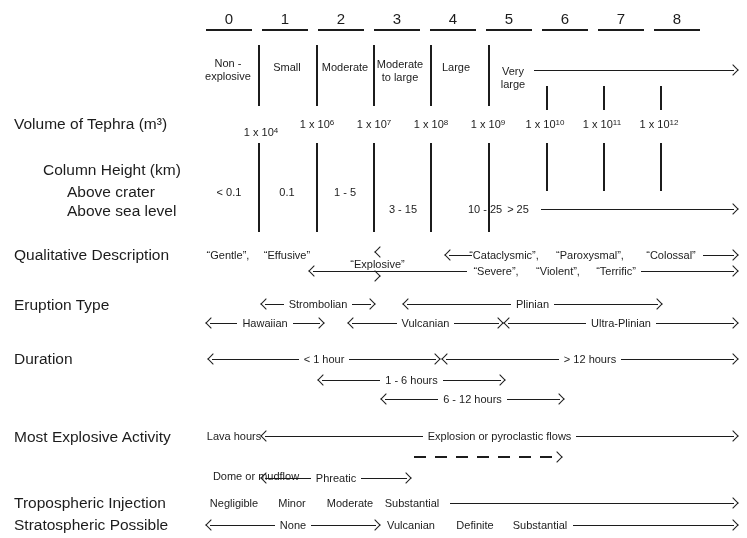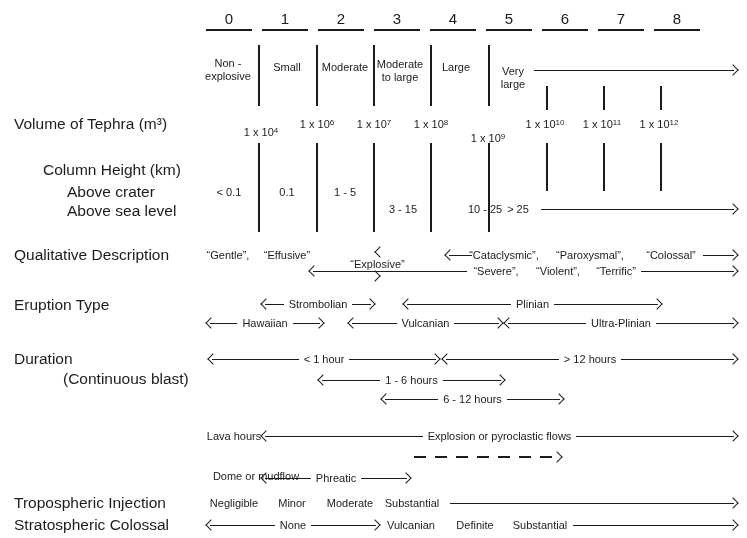--- a/index.html
+++ b/index.html
@@ -25,23 +25,23 @@
 <body>
 
 <div class="stage">
   <div class="rlabel" style="left:14px;top:115px">Volume of Tephra (m³)</div>
   <div class="rlabel" style="left:43px;top:161px">Column Height (km)</div>
   <div class="rlabel" style="left:67px;top:183px">Above crater</div>
   <div class="rlabel" style="left:67px;top:202px">Above sea level</div>
   <div class="rlabel" style="left:14px;top:246px">Qualitative Description</div>
   <div class="rlabel" style="left:14px;top:296px">Eruption Type</div>
   <div class="rlabel" style="left:14px;top:350px">Duration</div>
-  <div class="rlabel" style="left:63px;top:370px">(Continuous blast)</div>
+  <div class="rlabel" style="left:14px;top:428px">Most Explosive Activity</div>
   <div class="rlabel" style="left:14px;top:494px">Tropospheric Injection</div>
-  <div class="rlabel" style="left:14px;top:516px">Stratospheric Colossal</div>
+  <div class="rlabel" style="left:14px;top:516px">Stratospheric Possible</div>
   <div>
       <div class="hdr" style="left: 206px; top: 11px;">0</div>
       <div class="hdr" style="left: 262px; top: 11px;">1</div>
       <div class="hdr" style="left: 318px; top: 11px;">2</div>
       <div class="hdr" style="left: 374px; top: 11px;">3</div>
       <div class="hdr" style="left: 430px; top: 11px;">4</div>
       <div class="hdr" style="left: 486px; top: 11px;">5</div>
       <div class="hdr" style="left: 542px; top: 11px;">6</div>
       <div class="hdr" style="left: 598px; top: 11px;">7</div>
       <div class="hdr" style="left: 654px; top: 11px;">8</div>
@@ -58,21 +58,21 @@
       <div class="vl" style="left: 373px; top: 143px; height: 89px;"></div>
       <div class="vl" style="left: 430px; top: 143px; height: 89px;"></div>
       <div class="vl" style="left: 488px; top: 143px; height: 89px;"></div>
       <div class="vl" style="left: 546px; top: 143px; height: 48px;"></div>
       <div class="vl" style="left: 603px; top: 143px; height: 48px;"></div>
       <div class="vl" style="left: 660px; top: 143px; height: 48px;"></div>
       <span class="teph" style="left: 261px; top: 124px; margin-top: 8px;"><span>1 x 10</span><sup>4</sup></span>
       <span class="teph" style="left: 317px; top: 124px;"><span>1 x 10</span><sup>6</sup></span>
       <span class="teph" style="left: 374px; top: 124px;"><span>1 x 10</span><sup>7</sup></span>
       <span class="teph" style="left: 431px; top: 124px;"><span>1 x 10</span><sup>8</sup></span>
-      <span class="teph" style="left: 488px; top: 124px; margin-top: 14px;"><span>1 x 10</span><sup>9</sup></span>
+      <span class="teph" style="left: 488px; top: 124px;"><span>1 x 10</span><sup>9</sup></span>
       <span class="teph" style="left: 545px; top: 124px;"><span>1 x 10</span><sup>10</sup></span>
       <span class="teph" style="left: 602px; top: 124px;"><span>1 x 10</span><sup>11</sup></span>
       <span class="teph" style="left: 659px; top: 124px;"><span>1 x 10</span><sup>12</sup></span>
       <span class="txt" style="left: 228px; top: 69px;">Non -
 explosive</span>
       <span class="txt" style="left: 287px; top: 67px;">Small</span>
       <span class="txt" style="left: 345px; top: 67px;">Moderate</span>
       <span class="txt" style="left: 400px; top: 70px;">Moderate
 to large</span>
       <span class="txt" style="left: 456px; top: 67px;">Large</span>

